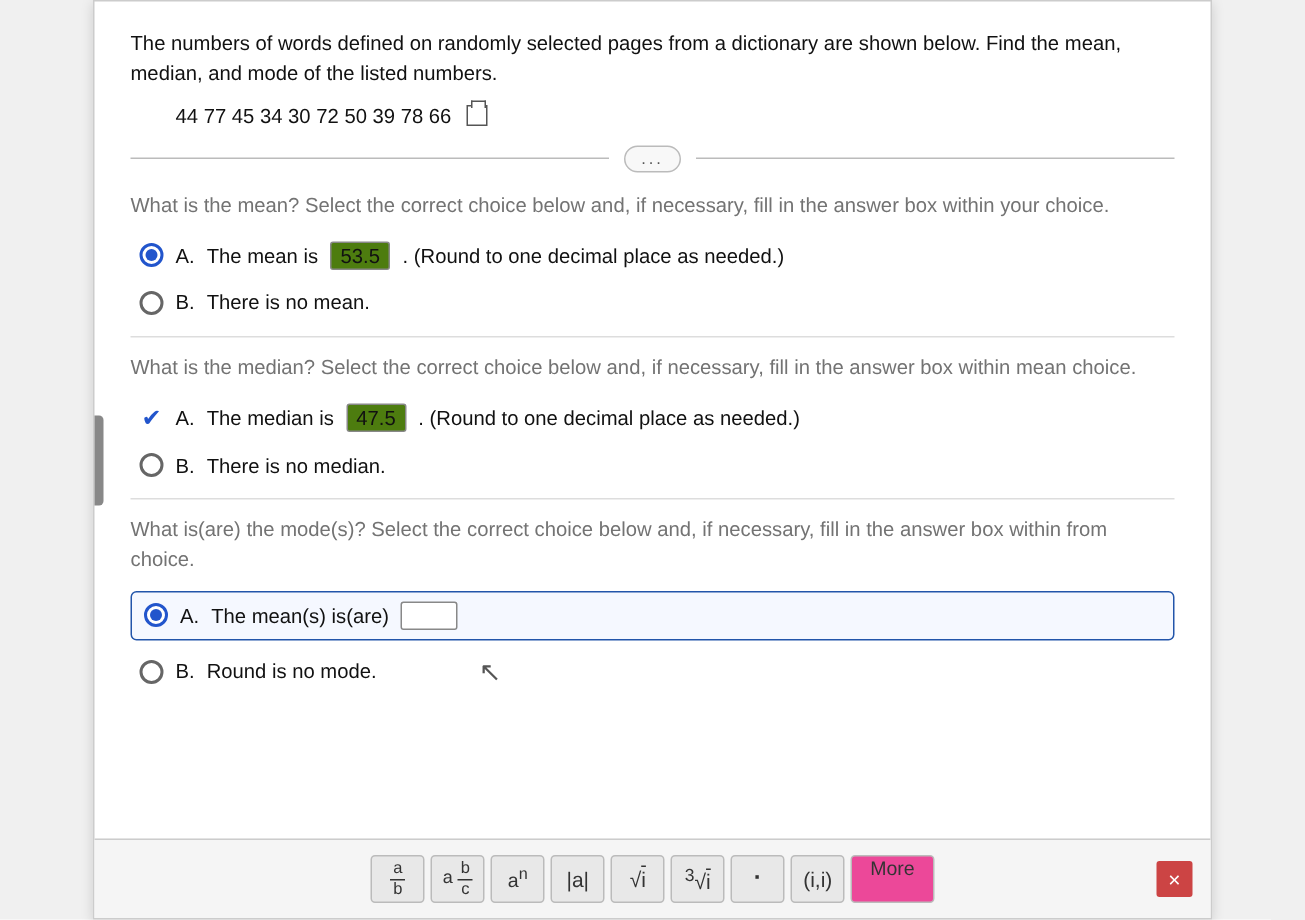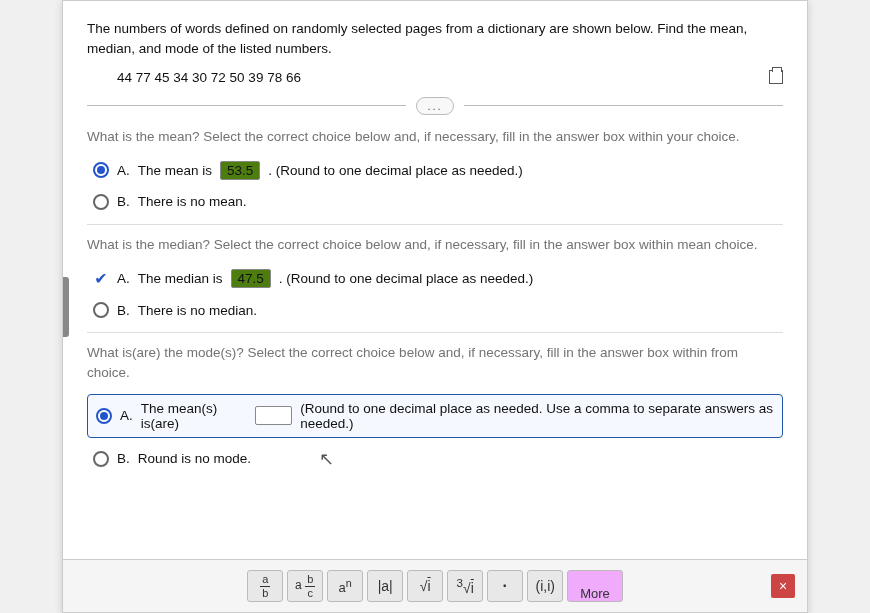--- a/index.html
+++ b/index.html
@@ -33,21 +33,20 @@
       line-height: 1.5;
       margin-bottom: 10px;
     }
     .numbers-line {
       margin: 6px 0 6px 30px;
       font-size: 13.5px;
       color: #111;
       display: flex;
       align-items: center;
       gap: 6px;
-      justify-content: space-between;
     }
     .clipboard-icon {
       width: 14px;
       height: 14px;
       border: 1.5px solid #555;
       display: inline-block;
       vertical-align: middle;
       margin-left: 4px;
       position: relative;
       background: white;
@@ -179,25 +178,25 @@
       background: #e8e8e8;
       border: 1px solid #bbb;
       border-radius: 3px;
       cursor: pointer;
       font-size: 14px;
       color: #333;
       padding: 0 6px;
     }
     .toolbar-more {
       display: inline-flex;
-      align-items: flex-end;
+      align-items: flex-start;
       justify-content: center;
       height: 32px;
       padding: 0 12px;
-      background: #f0abfc;
+      background: #ec4899;
       border: 1px solid #bbb;
       border-radius: 3px;
       cursor: pointer;
       font-size: 13px;
       color: #333;
       gap: 4px;
     }
     .close-btn {
       position: absolute;
       right: 12px;
@@ -299,21 +298,20 @@
     <div class="section-divider"></div>
 
     <p class="question-text">What is(are) the mode(s)? Select the correct choice below and, if necessary, fill in the answer box within from choice.</p>
     <div class="options-group">
 
       <div class="option-row highlighted">
         <div class="radio-btn selected"></div>
         <span>A.</span>
         <span>The mean(s) is(are)</span>
         <span class="answer-box-empty">&nbsp;</span>
-        <span>(Round to one decimal place as needed. Use a comma to separate answers as needed.)</span>
       </div>
 
       <div class="option-row">
         <div class="radio-btn"></div>
         <span>B.</span>
         <span>Round is no mode.</span>
 
         <span style="margin-left:60px; font-size:18px; color:#555;">↖</span>
       </div>
     </div>

